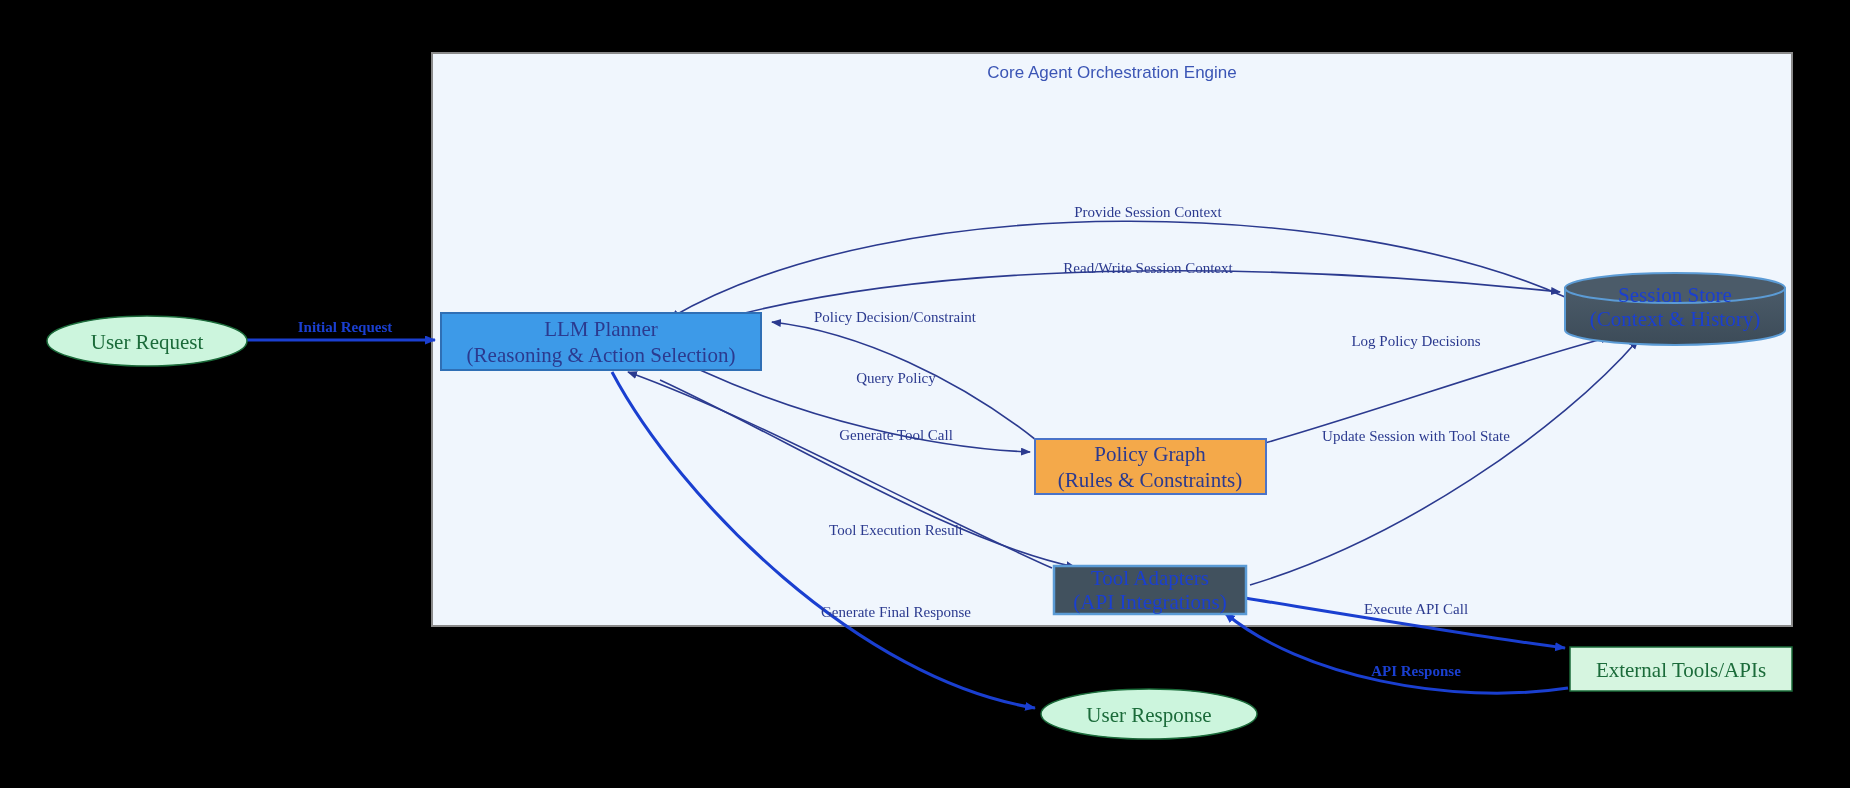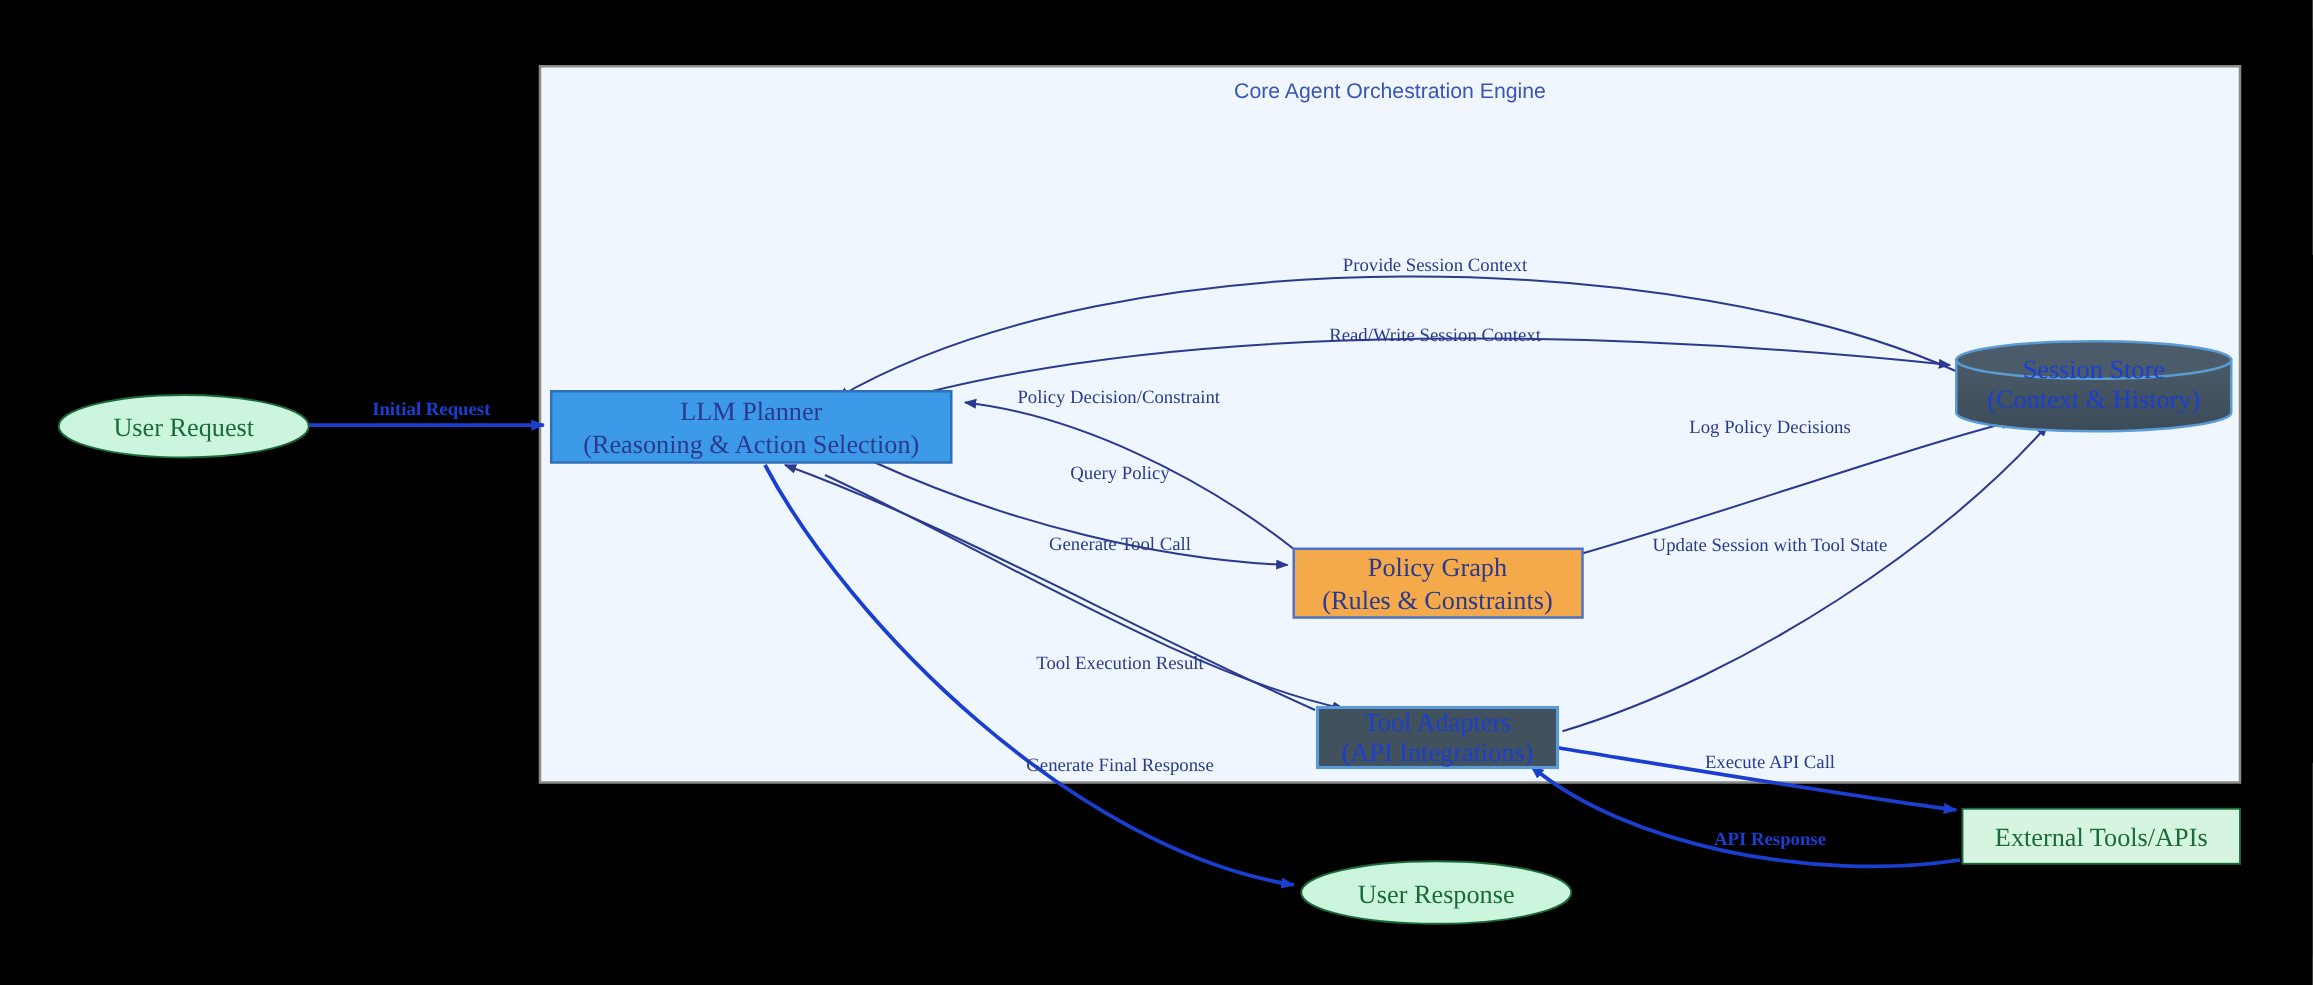--- a/index.html
+++ b/index.html
@@ -7,21 +7,20 @@
     padding: 0;
     background: #000000;
   }
   #stage {
     position: relative;
     width: 1850px;
     height: 788px;
     background: #000000;
     overflow: hidden;
     font-family: "Liberation Serif", "DejaVu Serif", serif;
-    border-radius: 25px;
   }
   #diagram-svg {
     position: absolute;
     left: 0;
     top: 0;
     width: 1850px;
     height: 788px;
   }
   .edge-label {
     font-family: "Liberation Serif", "DejaVu Serif", serif;

